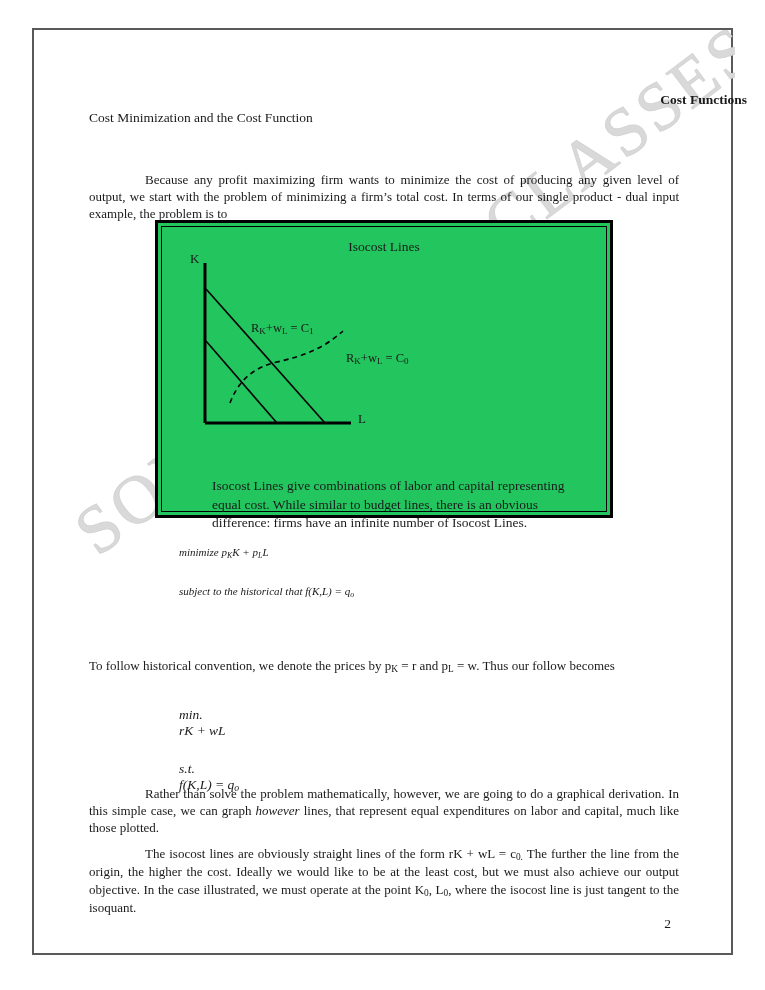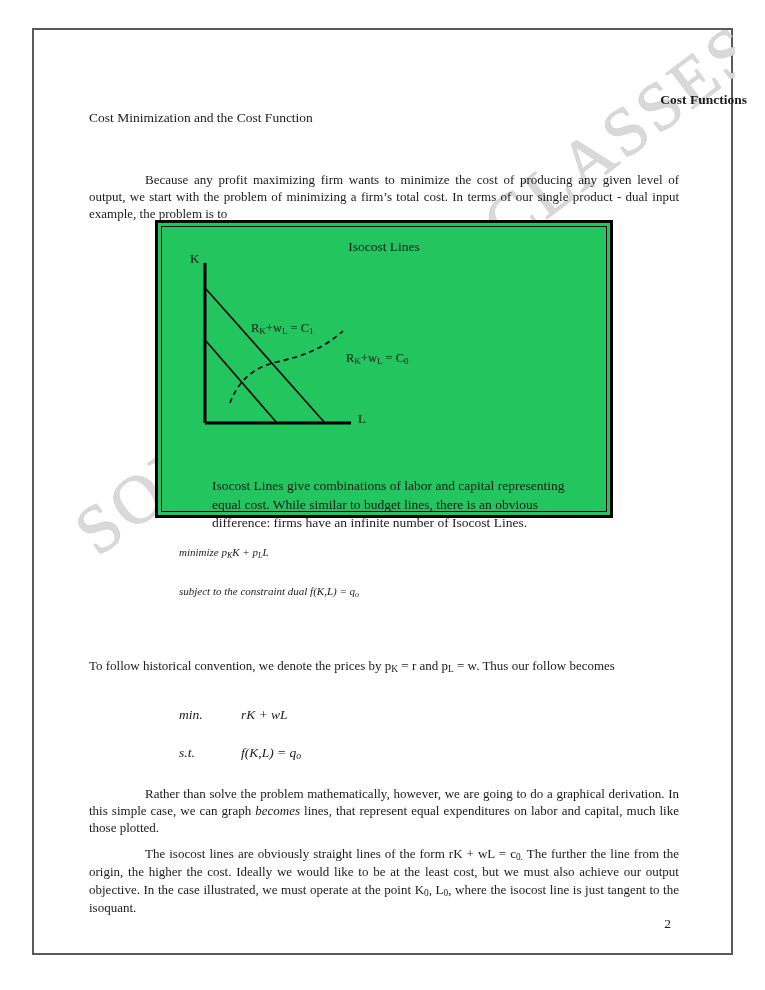--- a/index.html
+++ b/index.html
@@ -150,21 +150,21 @@
   }
   #math-min      { left: 145px; top: 516px; }
   #math-subject  { left: 145px; top: 555px; }
 
   #math-block-2 {
     position: absolute;
     left: 145px;
     top: 677px;
     font-size: 13.5px;
   }
-  #math-block-2 .row { display: flex; margin-bottom: 22px; font-style: italic; }
+  #math-block-2 .row { display: flex; margin-bottom: 22px; font-style: italic; flex-direction: column; }
   #math-block-2 .lab { width: 62px; }
 
   .mathsub { font-size: 0.72em; vertical-align: -0.22em; font-style: italic; }
 
   #page-number {
     position: absolute;
     right: 60px;
     top: 886px;
     font-size: 13.5px;
   }
@@ -211,35 +211,35 @@
         <div style="position:absolute; left:48px; top:62px; font-size:12.5px; white-space:nowrap;"><span>R</span><sub>K</sub><span>+w</span><sub>L</sub><span> = C</span><sub>1</sub></div>
 
         <div style="position:absolute; left:143px; top:92px; font-size:12.5px; white-space:nowrap;"><span>R</span><sub>K</sub><span>+w</span><sub>L</sub><span> = C</span><sub>0</sub></div>
       </div>
 
       <div class="fig-caption">Isocost Lines give combinations of labor and capital representing equal cost.  While similar to budget lines, there is an obvious difference: firms have an infinite number of Isocost Lines.</div>
     </div>
 
     <div class="math-line" id="math-min"><span>minimize p</span><span class="mathsub">K</span><span>K + p</span><span class="mathsub">L</span><span>L</span></div>
 
-    <div class="math-line" id="math-subject"><span>subject to the constraint dual f(K,L) = q</span><span class="mathsub">o</span></div>
+    <div class="math-line" id="math-subject"><span>subject to the historical that f(K,L) = q</span><span class="mathsub">o</span></div>
 
     <p class="para noindent" id="para-2"><span>To follow historical convention, we denote the prices by p</span><sub>K</sub><span> = r and p</span><sub>L</sub><span> = w.  Thus our follow becomes</span></p>
 
     <div id="math-block-2">
       <div class="row">
         <div class="lab">min.</div>
         <div>rK + wL</div>
       </div>
       <div class="row">
         <div class="lab">s.t.</div>
         <div><span>f(K,L) = q</span><span class="mathsub">o</span></div>
       </div>
     </div>
 
-    <p class="para" id="para-3"><span>Rather than solve the problem mathematically, however, we are going to do a graphical derivation.  In this simple case, we can graph </span><span class="it">becomes</span><span> lines, that represent equal expenditures on labor and capital, much like those plotted.</span></p>
+    <p class="para" id="para-3"><span>Rather than solve the problem mathematically, however, we are going to do a graphical derivation.  In this simple case, we can graph </span><span class="it">however</span><span> lines, that represent equal expenditures on labor and capital, much like those plotted.</span></p>
 
     <p class="para" id="para-4"><span>The isocost lines are obviously straight lines of the form rK + wL = c</span><sub>0.</sub><span> The further the line from the origin, the higher the cost.  Ideally we would like to be at the least cost, but we must also achieve our output objective.  In the case illustrated, we must operate at the point K</span><sub>0</sub><span>, L</span><sub>0</sub><span>, where the isocost line is just tangent to the isoquant.</span></p>
 
     <div id="page-number">2</div>
 
   </div>
 </div>
 
 </body></html>

